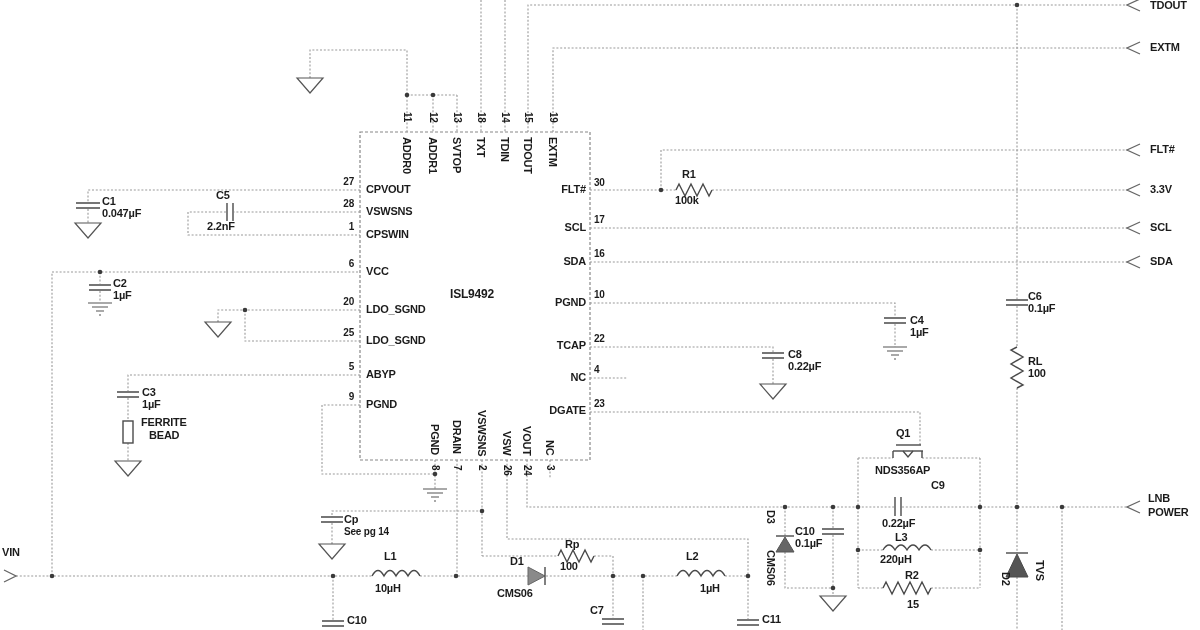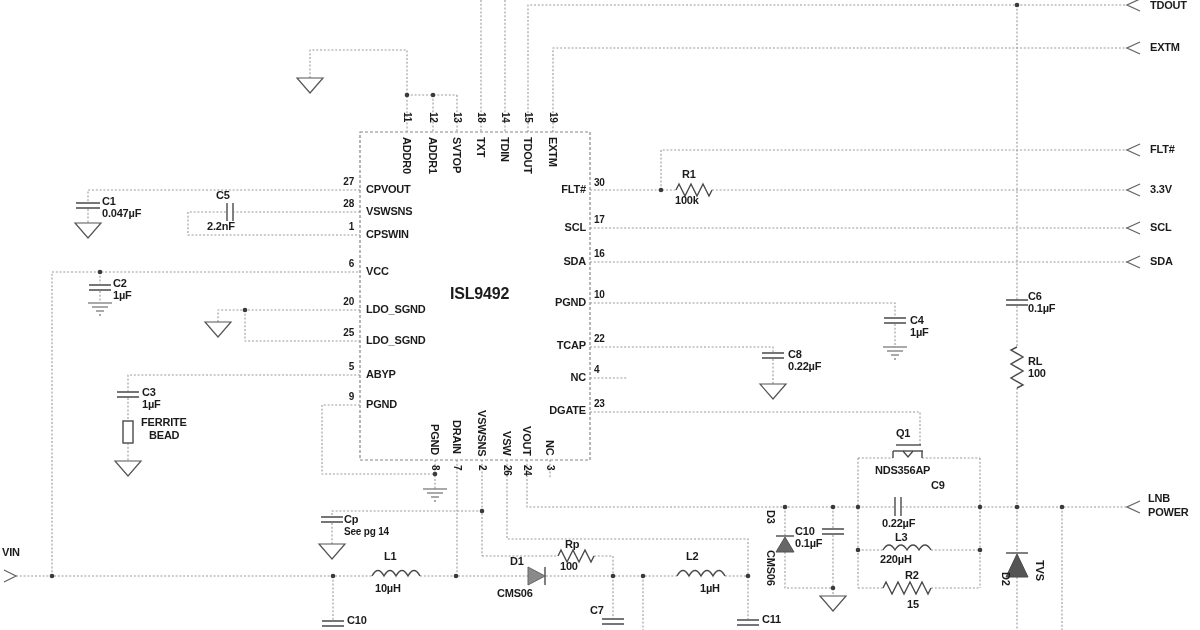--- a/index.html
+++ b/index.html
@@ -3,21 +3,21 @@
 <meta charset="utf-8">
 <style>
   html,body{margin:0;padding:0;background:#fff;}
   .sheet{position:relative;width:1200px;height:630px;background:#fff;overflow:hidden;
          font-family:"Liberation Sans",sans-serif;}
   svg{position:absolute;left:0;top:0;}
   .lbl{position:absolute;font:bold 11px "Liberation Sans",sans-serif;color:#1b1b1b;
        white-space:nowrap;letter-spacing:-0.2px;line-height:12px;}
   .pn{font-size:10px;}
   .sm{font-size:10px;}
-  .big{font-size:16px;}
+  .big{font-size:12px;}
   .ra{text-align:right;}
   .ca{text-align:left;}
   .vt{transform:rotate(90deg);transform-origin:0 0;}
   .w{stroke:#9a9a9a;stroke-width:1.1;fill:none;stroke-dasharray:2 1.8;}
   .sym{stroke:#4a4a4a;stroke-width:1.4;fill:none;}
   .gnd{stroke:#555;stroke-width:1.2;fill:#fff;}
   .dot{fill:#3a3a3a;stroke:none;}
   .conn{stroke:#666;stroke-width:1.3;fill:none;}
 </style>
 </head>

